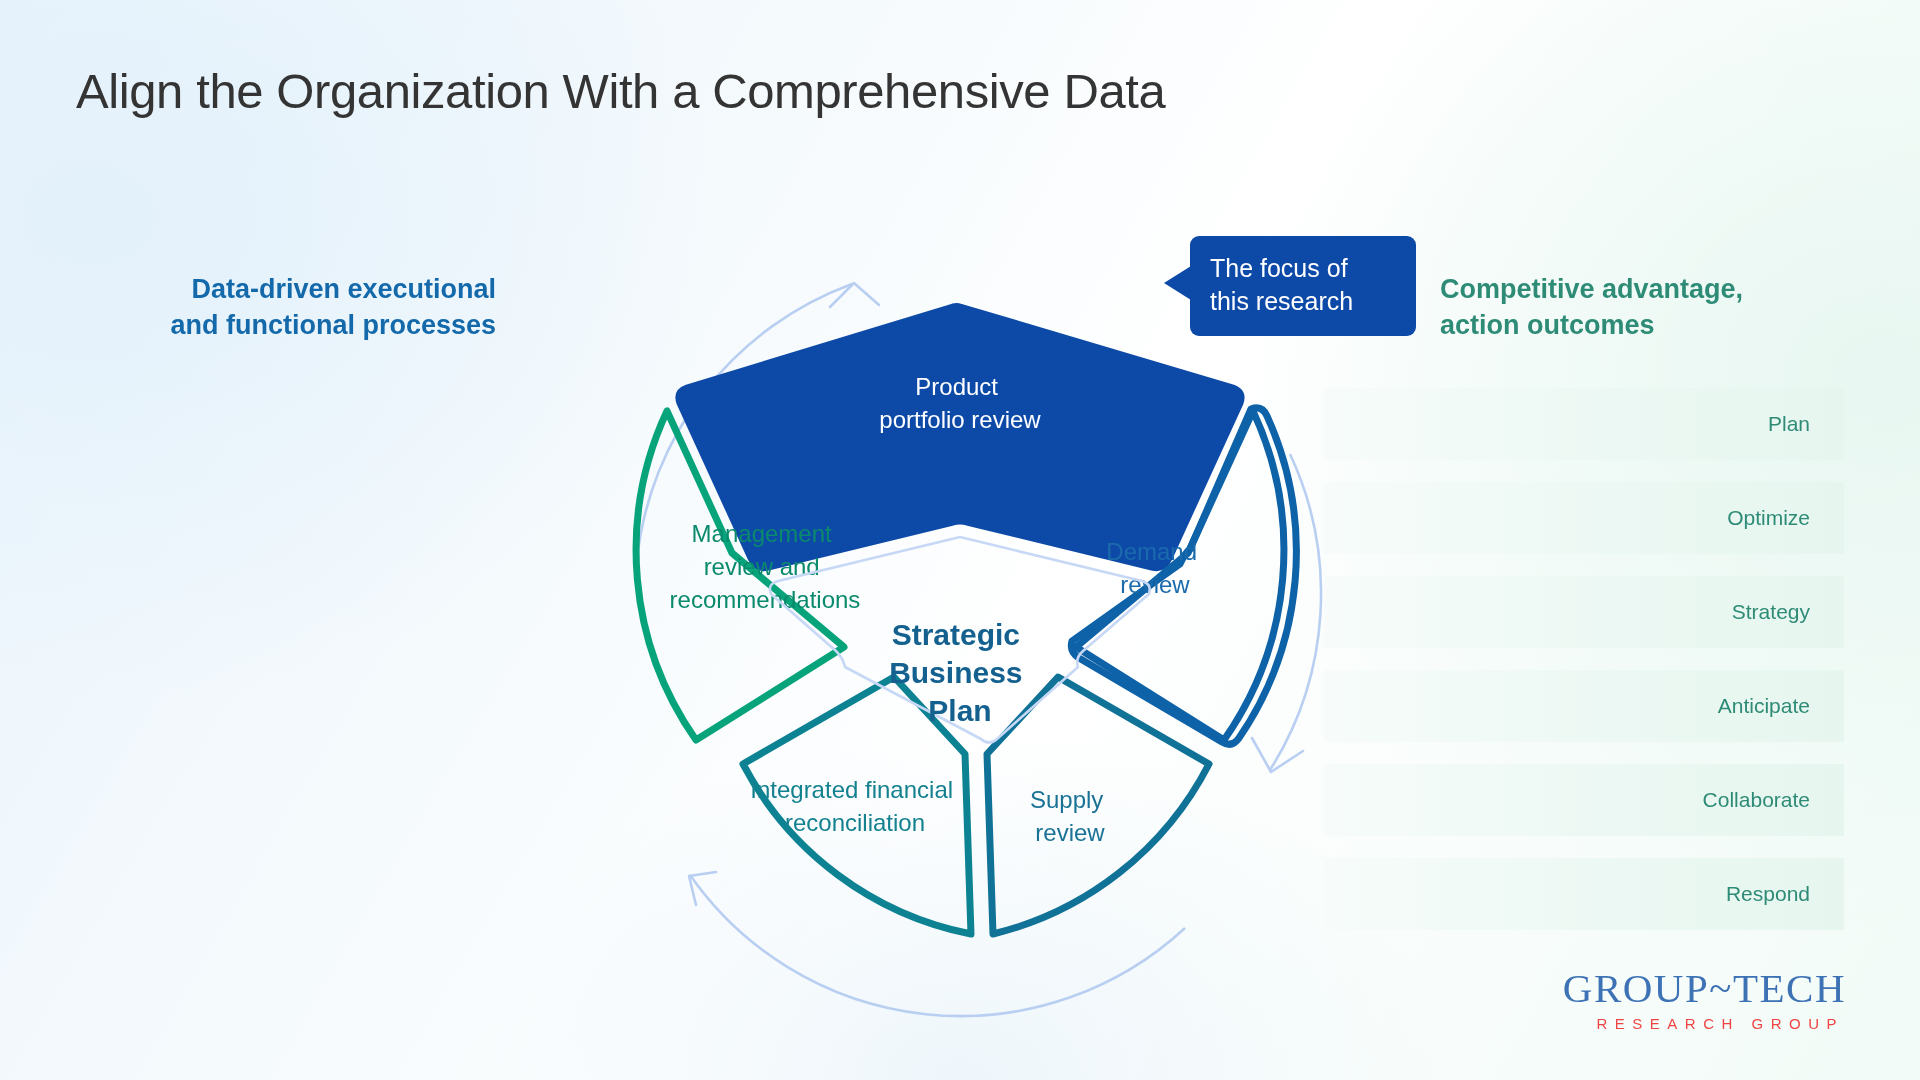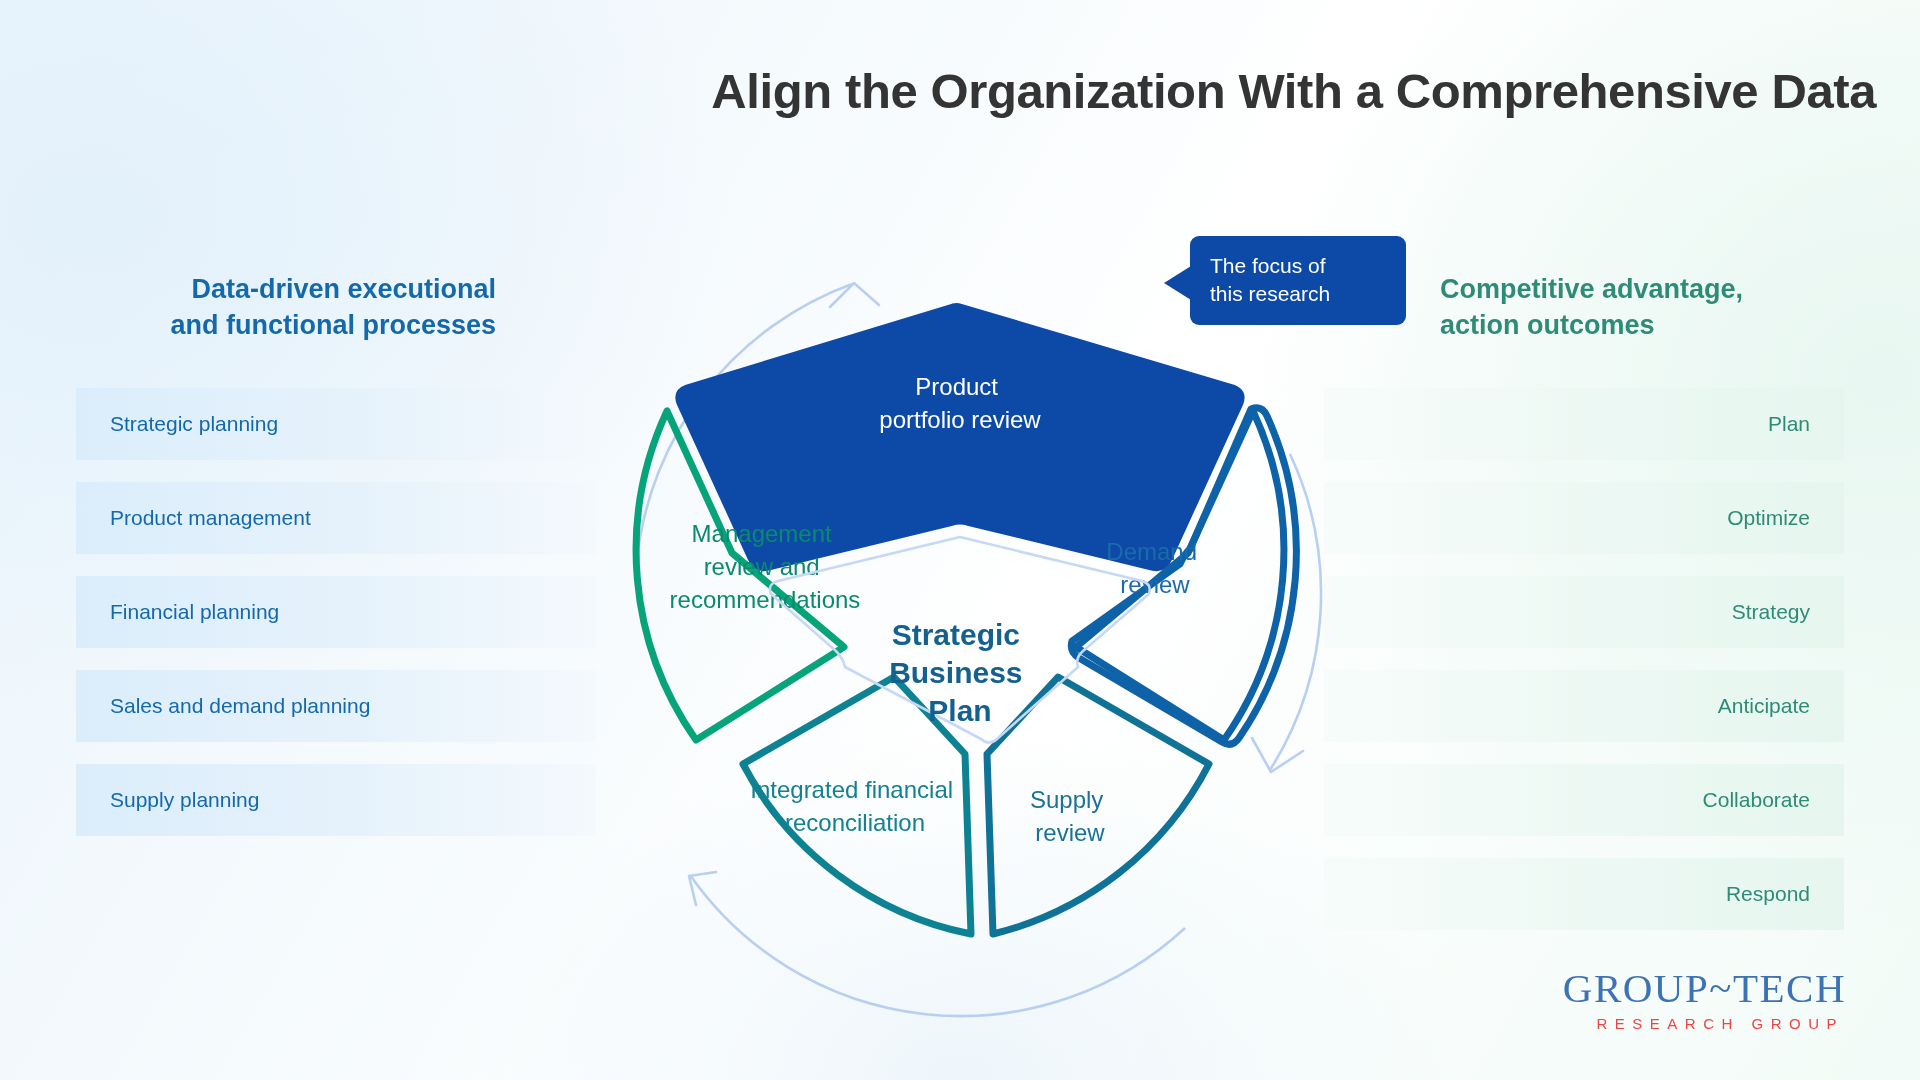--- a/index.html
+++ b/index.html
@@ -11,22 +11,22 @@
       radial-gradient(ellipse 900px 800px at 98% 35%, #e8f7f1 0%, rgba(232,247,241,0) 70%),
       radial-gradient(ellipse 700px 500px at 50% 100%, #eef6fb 0%, rgba(238,246,251,0) 70%),
       linear-gradient(120deg,#eaf4fc 0%,#f7fbfd 38%,#ffffff 55%,#f2fbf7 100%);
     position:relative;
   }
   .page{position:absolute;inset:0;}
 
   
   .title{
     position:absolute;left:76px;top:62px;width:1800px;
-    font-size:49px;font-weight:bold;line-height:1.19;
-    color:#343434;letter-spacing:-0.4px;text-align:right;
+    font-size:49px;font-weight:normal;line-height:1.19;
+    color:#343434;letter-spacing:-0.4px;
   }
   .title .l2{display:block;}
 
   
   .col-head{
     position:absolute;font-size:27px;font-weight:bold;line-height:1.32;
   }
   .col-head.left{left:76px;top:272px;width:420px;color:#1469ab;text-align:right;}
   .col-head.right{right:60px;top:272px;width:420px;color:#2e8b76;text-align:left;}
 
@@ -53,22 +53,22 @@
   .diagram svg{display:block;width:860px;height:830px;overflow:visible;}
 
   .seg-label{font-family:"Liberation Sans",sans-serif;font-size:24px;}
   .seg-label.on-fill{fill:#ffffff;}
   .center-label{font-family:"Liberation Sans",sans-serif;font-size:30px;font-weight:bold;fill:#14618f;}
 
   
   .callout{
     position:absolute;left:1190px;top:236px;width:188px;
     background:#0d4aa8;border-radius:9px;
-    padding:16px 8px 18px 20px;
-    color:#ffffff;font-size:21px;line-height:1.32;
+    padding:16px 18px 18px 20px;
+    color:#ffffff;font-size:25px;line-height:1.32;
   }
   .callout:after{
     content:"";position:absolute;left:-26px;top:30px;
     border-top:17px solid transparent;border-bottom:17px solid transparent;
     border-right:27px solid #0d4aa8;
   }
 
   
   .logo{position:absolute;right:74px;bottom:48px;text-align:right;color:#3e72b3;}
   .logo .main{
@@ -92,37 +92,20 @@
   <div class="col-head left">
     <span>Data-driven executional</span><br>
     <span>and functional processes</span>
   </div>
 
   <div class="col-head right">
     <span>Competitive advantage,</span><br>
     <span>action outcomes</span>
   </div>
 
-  <div class="side-list left">
-    <div class="row">
-        <span>Strategic planning</span>
-      </div>
-    <div class="row">
-        <span>Product management</span>
-      </div>
-    <div class="row">
-        <span>Financial planning</span>
-      </div>
-    <div class="row">
-        <span>Sales and demand planning</span>
-      </div>
-    <div class="row">
-        <span>Supply planning</span>
-      </div>
-  </div>
 
   <div class="side-list right">
     <div class="row">
         <span>Plan</span>
       </div>
     <div class="row">
         <span>Optimize</span>
       </div>
     <div class="row">
         <span>Strategy</span>

